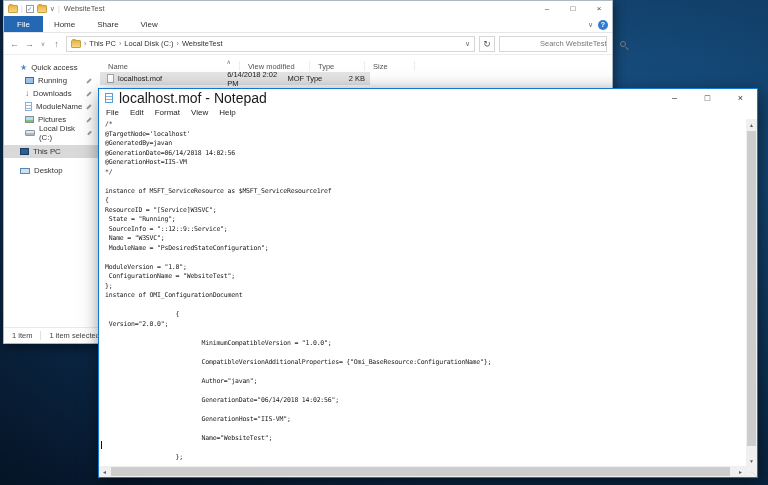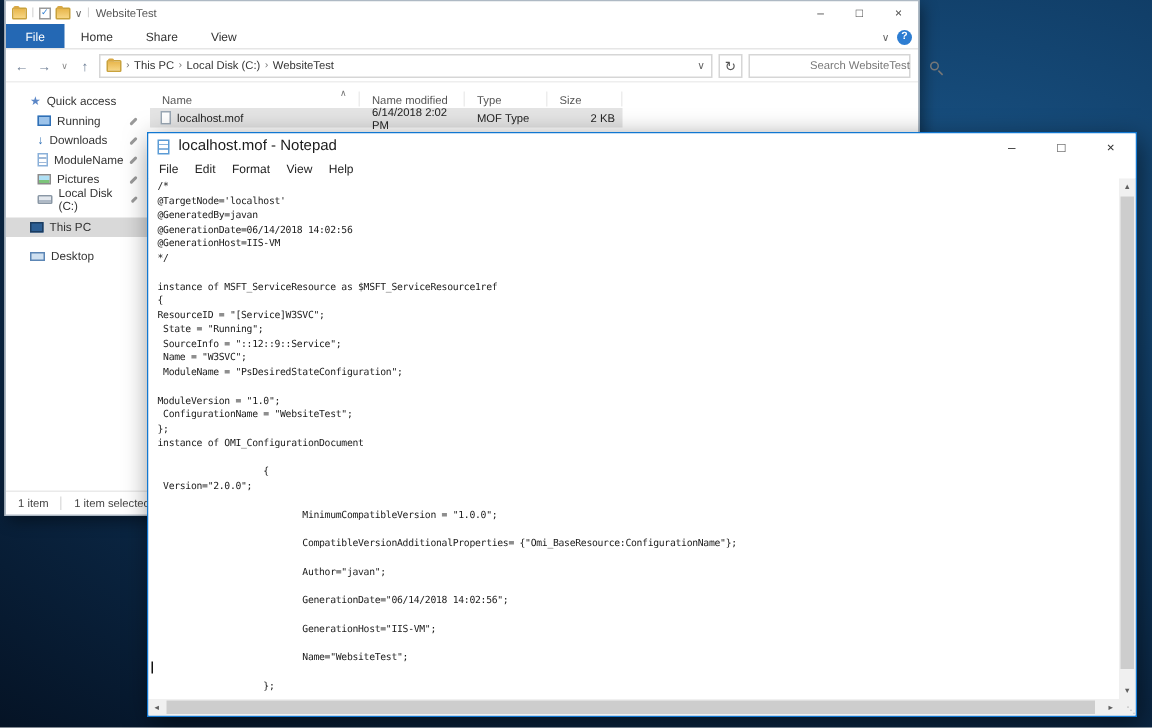--- a/index.html
+++ b/index.html
@@ -59,40 +59,40 @@
   .ic-net { width:10px; height:6px; background:#cfe0f0; border:1px solid #5c86b5; }
 
   .ex-files { flex:1; padding-top:2px; }
   .cols { display:flex; height:14px; align-items:flex-end; font-size:7.5px; color:#555; position:relative; }
   .col { padding-left:8px; border-right:1px solid #ededed; height:10px; display:flex; align-items:center; position:relative; }
   .col.c-name { width:140px; }
   .col.c-date { width:70px; }
   .col.c-type { width:55px; }
   .col.c-size { width:50px; justify-content:flex-start; }
   .sort-caret { position:absolute; right:8px; top:-3px; font-size:6px; color:#777; }
-  .file-row { display:flex; height:13px; align-items:center; font-size:7.5px; color:#222; width:315px; background:#e4e4e4; margin-top:1px; }
+  .file-row { display:flex; height:13px; align-items:center; font-size:7.5px; color:#222; width:270px; background:#e4e4e4; margin-top:1px; }
   .fr-name { width:140px; display:flex; align-items:center; gap:4px; padding-left:7px; }
   .fr-date { width:70px; padding-left:8px; }
   .fr-type { width:55px; padding-left:8px; }
   .fr-size { width:50px; text-align:right; padding-right:5px; }
   .ic-page { width:7px; height:9px; background:#fff; border:1px solid #9aa7b4; flex:none; }
 
   .ex-status { position:absolute; bottom:0; left:0; right:0; height:16px; border-top:1px solid #eaeaea; display:flex; align-items:center; font-size:7.5px; color:#444; }
   .st-left { padding:0 8px; }
   .st-right { border-left:1px solid #e0e0e0; padding:0 8px; white-space:nowrap; overflow:hidden; }
 
   
   .notepad {
     position:absolute; left:98px; top:88px; width:660px; height:390px;
     background:#fff; border:1px solid #1177d1; box-shadow:3px 5px 18px rgba(0,0,0,.55);
     z-index:2;
   }
   .np-titlebar { height:17px; display:flex; align-items:center; padding-left:6px; background:#fff; }
   .np-appicon { width:8px; height:10px; background:repeating-linear-gradient(#fff,#fff 2px,#8ab4dd 2px,#8ab4dd 3px); border:1px solid #5b9bd5; flex:none; }
-  .np-title { font-size:10px; color:#1a1a1a; margin-left:6px; }
+  .np-title { font-size:14px; color:#1a1a1a; margin-left:6px; }
   .np-controls { margin-left:auto; display:flex; height:17px; }
   .np-btn { width:33px; display:flex; align-items:center; justify-content:center; font-size:9px; color:#333; }
   .np-menubar { height:13px; display:flex; align-items:center; padding-left:7px; gap:11px; font-size:8px; color:#222; background:#fff; }
   .np-text {
     position:absolute; left:0; top:30px; right:11px; bottom:11px; background:#fff; overflow:hidden;
   }
   .np-text pre {
     font-family:"DejaVu Sans Mono", monospace; font-size:6.5px; letter-spacing:-0.2px;
     line-height:9.5px; color:#1a1a1a; padding:1px 0 0 6px; white-space:pre;
   }
@@ -206,21 +206,21 @@
       </div>
     </div>
 
     <div class="ex-files">
       <div class="cols">
         <span class="col c-name">
           <span>Name</span>
           <span class="sort-caret">∧</span>
         </span>
         <span class="col c-date">
-          <span>Name modified</span>
+          <span>View modified</span>
         </span>
         <span class="col c-type">
           <span>Type</span>
         </span>
         <span class="col c-size">
           <span>Size</span>
         </span>
       </div>
       <div class="file-row">
         <span class="fr-name">

